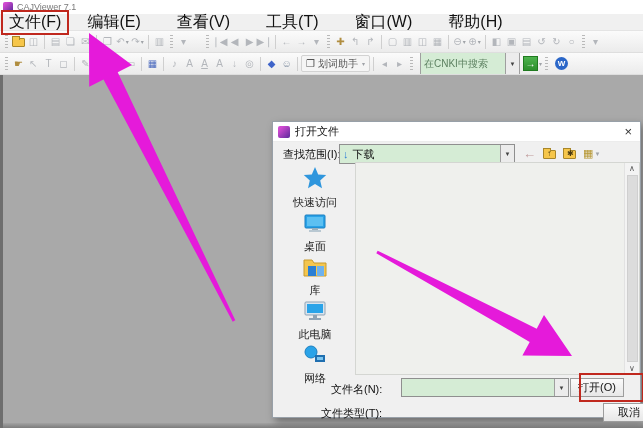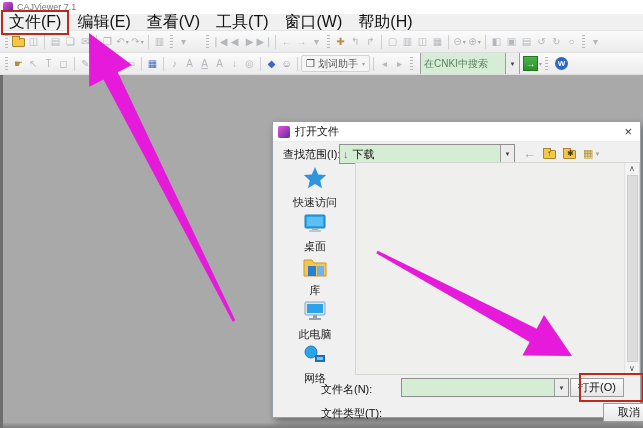--- a/index.html
+++ b/index.html
@@ -4,21 +4,21 @@
 <style>
   *{margin:0;padding:0;box-sizing:border-box}
   html,body{width:643px;height:428px}
   body{position:relative;font-family:"Liberation Sans","DejaVu Sans",sans-serif;background:#a9a9a9;overflow:hidden}
 
   
   .titlebar{height:14px;background:#fff;display:flex;align-items:center;padding-left:3px;gap:4px}
   .app-icon{width:10px;height:10px;flex:none;background:linear-gradient(135deg,#d14ad1 20%,#5a2a9a);border-radius:2px}
   .title-text{font-size:9px;color:#7a7a7a}
   .menubar{height:17px;background:#f0f0f0;display:flex;align-items:center;font-size:16px;color:#111;border-bottom:1px solid #e4e4e4}
-  .menu-item{padding:1px 8px;cursor:default}
+  .menu-item{padding:1px 18px;cursor:default}
   .menu-item.hl{border:2px solid #c0281e;padding:0 6px;margin-left:1px}
 
   .tbrow{height:22px;background:linear-gradient(#fbfbfb,#ebebeb);display:flex;align-items:center;padding:0 2px;border-bottom:1px solid #dedede;white-space:nowrap;overflow:hidden}
   .ticons{display:flex;align-items:center;height:100%}
   .tbtn{width:15px;height:18px;display:inline-flex;align-items:center;justify-content:center;font-size:10px;color:#6b7078;flex:none;cursor:default}
   .tbtn.dis{color:#b3b6bb}
   .tdd{font-size:6px;margin-left:1px;color:#a0a3a8;flex:none}
   .tsep{width:1px;height:14px;background:#cfcfcf;margin:0 3px;flex:none}
   .tgrip{width:3px;height:13px;margin:0 3px;flex:none;background:repeating-linear-gradient(#b9b9b9 0 1px,transparent 1px 3px)}
   .tgap{width:12px;flex:none}
@@ -349,21 +349,21 @@
     </div>
 
   <div class="dlg-list">
     <div class="vsb">
       <span>∧</span>
       <span class="vsb-thumb"></span>
       <span>∨</span>
     </div>
   </div>
 
-  <span class="lbl" style="left:48px;top:260px">文件名(N):</span>
+  <span class="lbl" style="left:58px;top:260px">文件名(N):</span>
   <div class="combo small" style="left:128px;top:256px;width:168px">
     <input class="fname-input" value="" style="">
     <span class="combo-dd">▼</span>
   </div>
   <div class="btn" style="left:297px;top:256px">打开(O)</div>
   <div class="red-box-open"></div>
 
   <span class="lbl" style="left:48px;top:284px">文件类型(T):</span>
   <div class="btn" style="left:330px;top:281px;width:52px">取消</div>
 </div>

